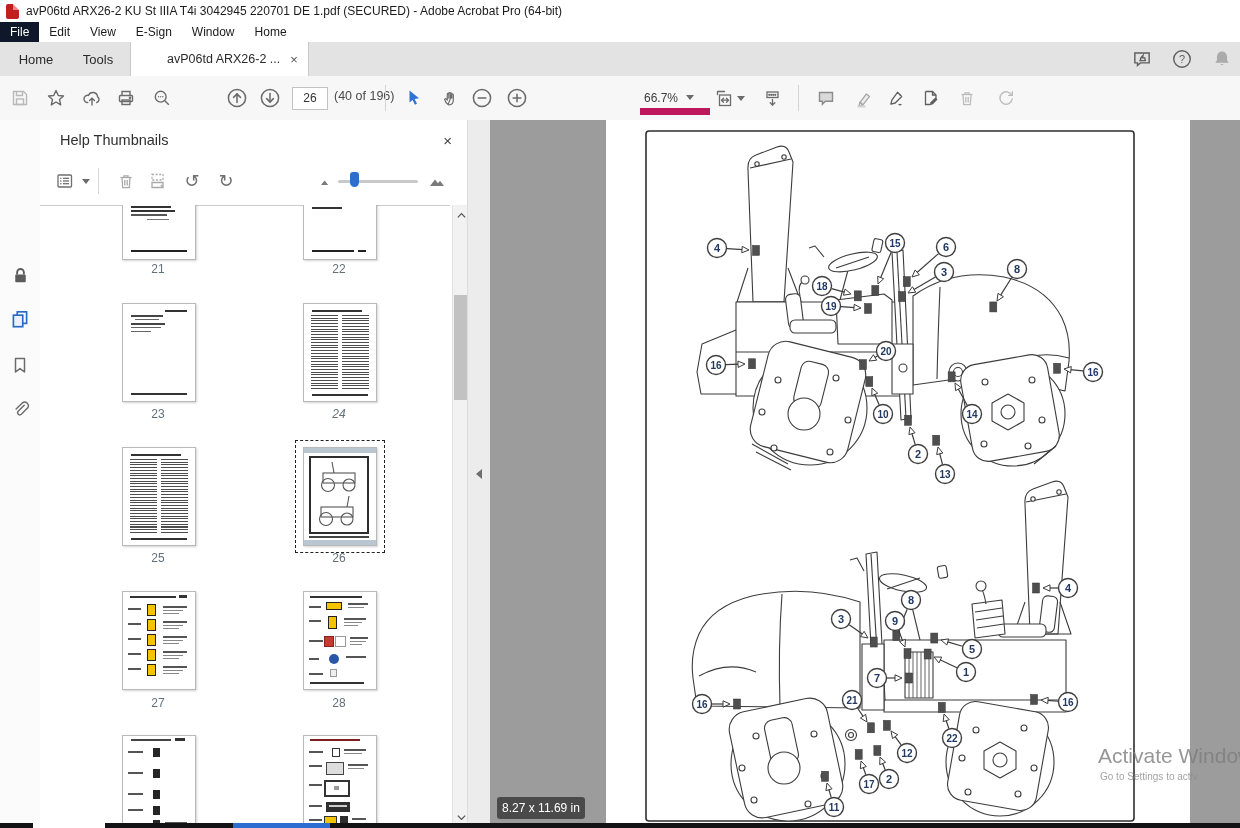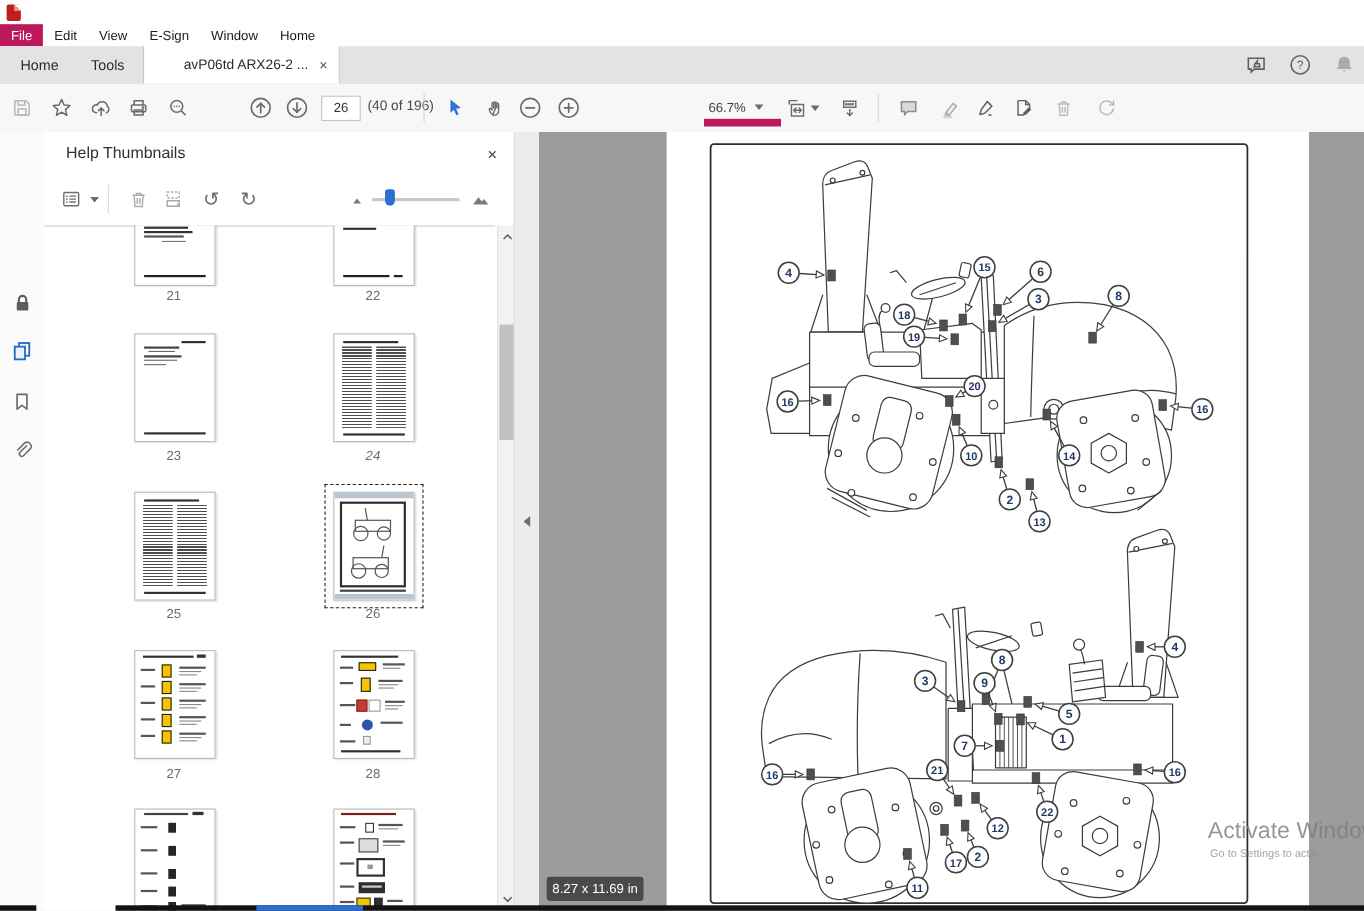--- a/index.html
+++ b/index.html
@@ -7,21 +7,21 @@
        font-family:"Liberation Sans","DejaVu Sans",sans-serif;-webkit-font-smoothing:antialiased;}
   .abs{position:absolute;}
   
   .titlebar{position:absolute;top:0;left:0;right:0;height:22px;background:#fff;display:flex;align-items:center;}
   .titlebar .pdficon{width:13px;height:15px;margin:0 7px 0 6px;background:#c11e1e;border-radius:2px;position:relative;}
   .titlebar .pdficon:after{content:"";position:absolute;right:0;top:0;border:3px solid #fff;border-left-color:#e88;border-bottom-color:#e88;}
   .titlebar .title{font-size:12px;color:#1b1b1b;}
   
   .menubar{position:absolute;top:22px;left:0;right:0;height:20px;background:#fff;display:flex;font-size:12px;color:#1b1b1b;}
   .menu-item{padding:3px 10px;cursor:default;}
-  .menu-item.active{background:#be185d;color:#fff;}
+  .menu-item.active{background:#0f172a;color:#fff;}
   
   .tabbar{position:absolute;top:42px;left:0;right:0;height:34px;background:#e3e3e3;border-bottom:1px solid #c9c9c9;}
   .tab-simple{position:absolute;top:0;height:34px;display:flex;align-items:center;justify-content:center;font-size:13px;color:#2b2b2b;cursor:default;}
   .tab-active{position:absolute;top:0;height:34px;background:#fff;border-left:1px solid #c9c9c9;border-right:1px solid #c9c9c9;display:flex;align-items:center;font-size:12.5px;color:#2b2b2b;padding:0 10px;}
   .tab-close{margin-left:10px;font-size:13px;color:#555;cursor:pointer;}
   .tabbar-right{position:absolute;top:5px;right:6px;display:flex;gap:16px;align-items:center;}
   .tb-sicon{width:24px;height:24px;display:flex;align-items:center;justify-content:center;}
   
   .toolbar{position:absolute;top:76px;left:0;right:0;height:44px;background:#f7f7f7;border-bottom:1px solid #cfcfcf;}
   .tbtn{position:absolute;top:9px;width:26px;height:26px;display:flex;align-items:center;justify-content:center;border-radius:3px;cursor:pointer;}
@@ -63,20 +63,21 @@
   
   .bbar{position:absolute;bottom:0;height:5px;background:#131316;z-index:60;}
   .bbar-blue{position:absolute;bottom:0;left:233px;width:97px;height:5px;background:#2d6cd0;z-index:61;}
   svg.ic{display:block;}
 </style>
 </head>
 <body>
 
 <div class="titlebar">
   <span class="pdficon"></span>
+  <span class="title">avP06td ARX26-2 KU St IIIA T4i 3042945 220701 DE 1.pdf (SECURED) - Adobe Acrobat Pro (64-bit)</span>
 </div>
 
 <div class="menubar">
     <span class="menu-item active">File</span>
     <span class="menu-item">Edit</span>
     <span class="menu-item">View</span>
     <span class="menu-item">E-Sign</span>
     <span class="menu-item">Window</span>
     <span class="menu-item">Home</span>
   </div>

